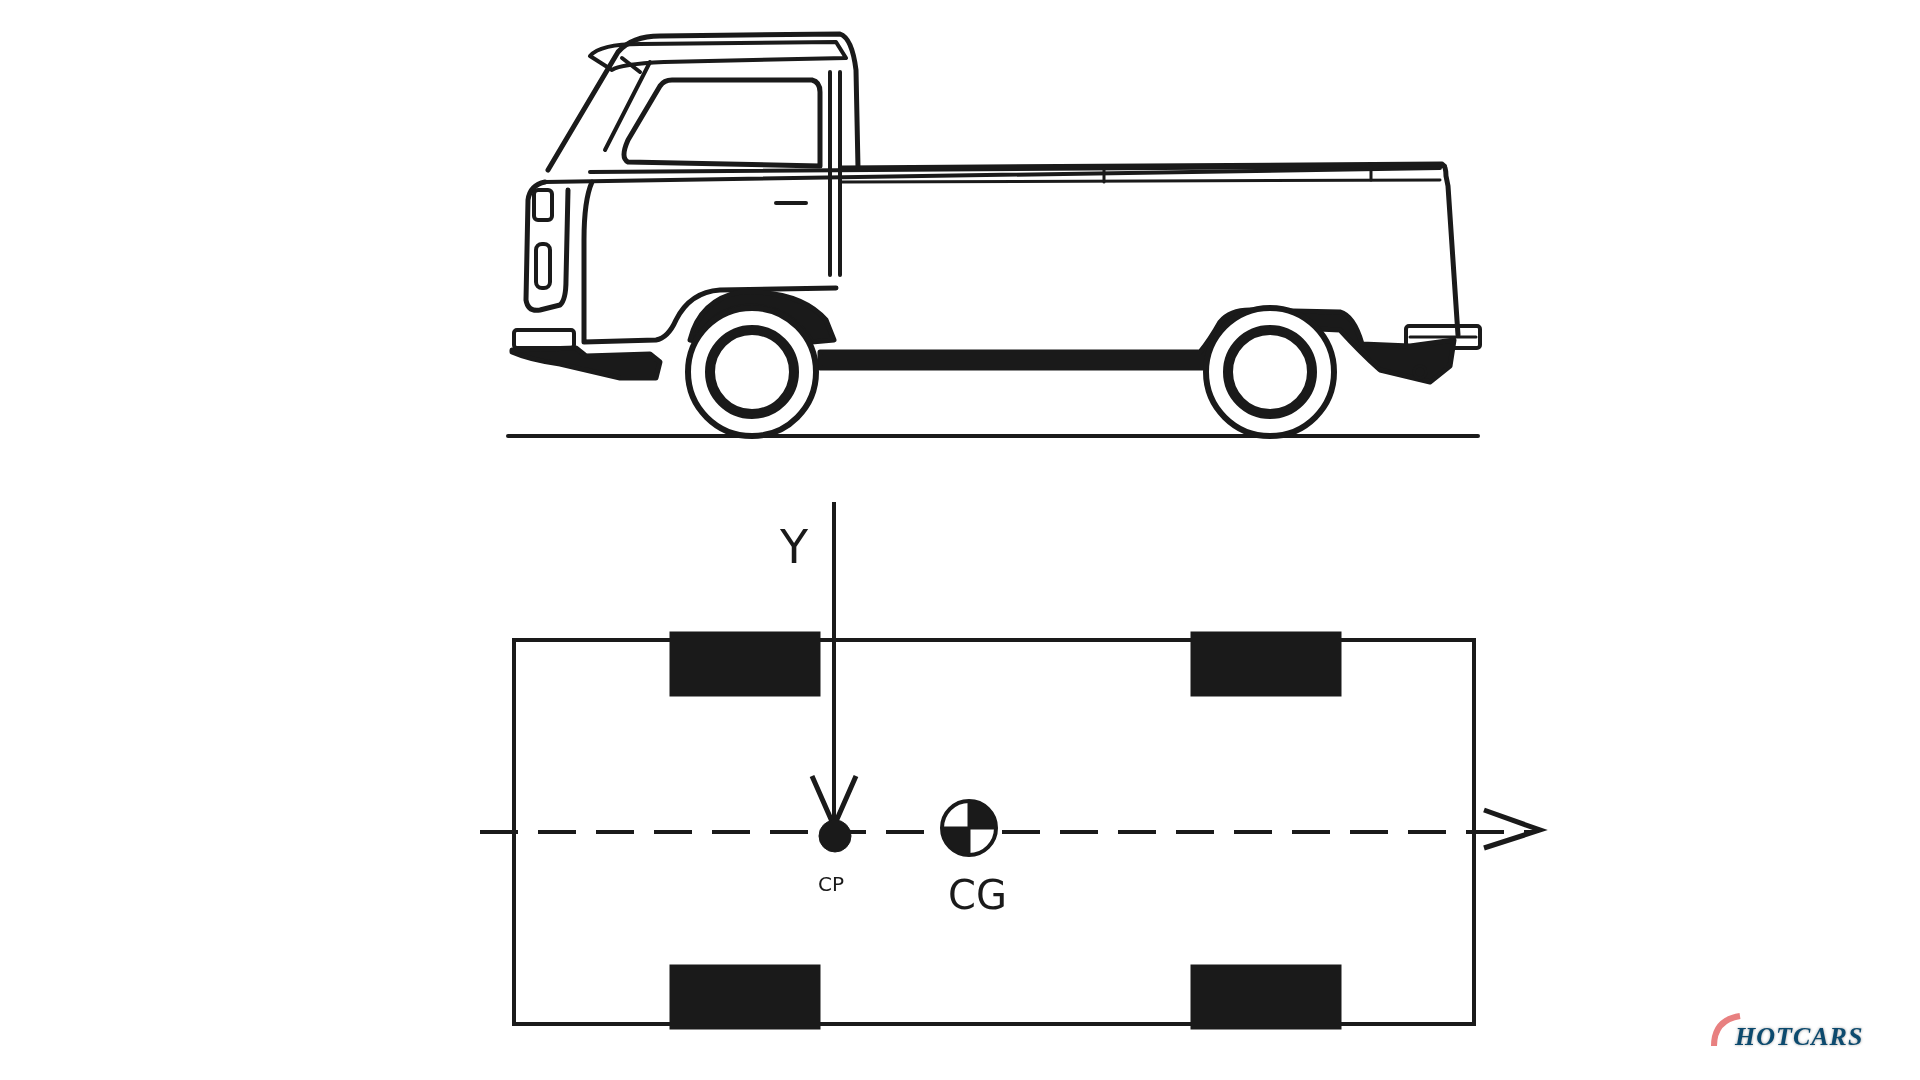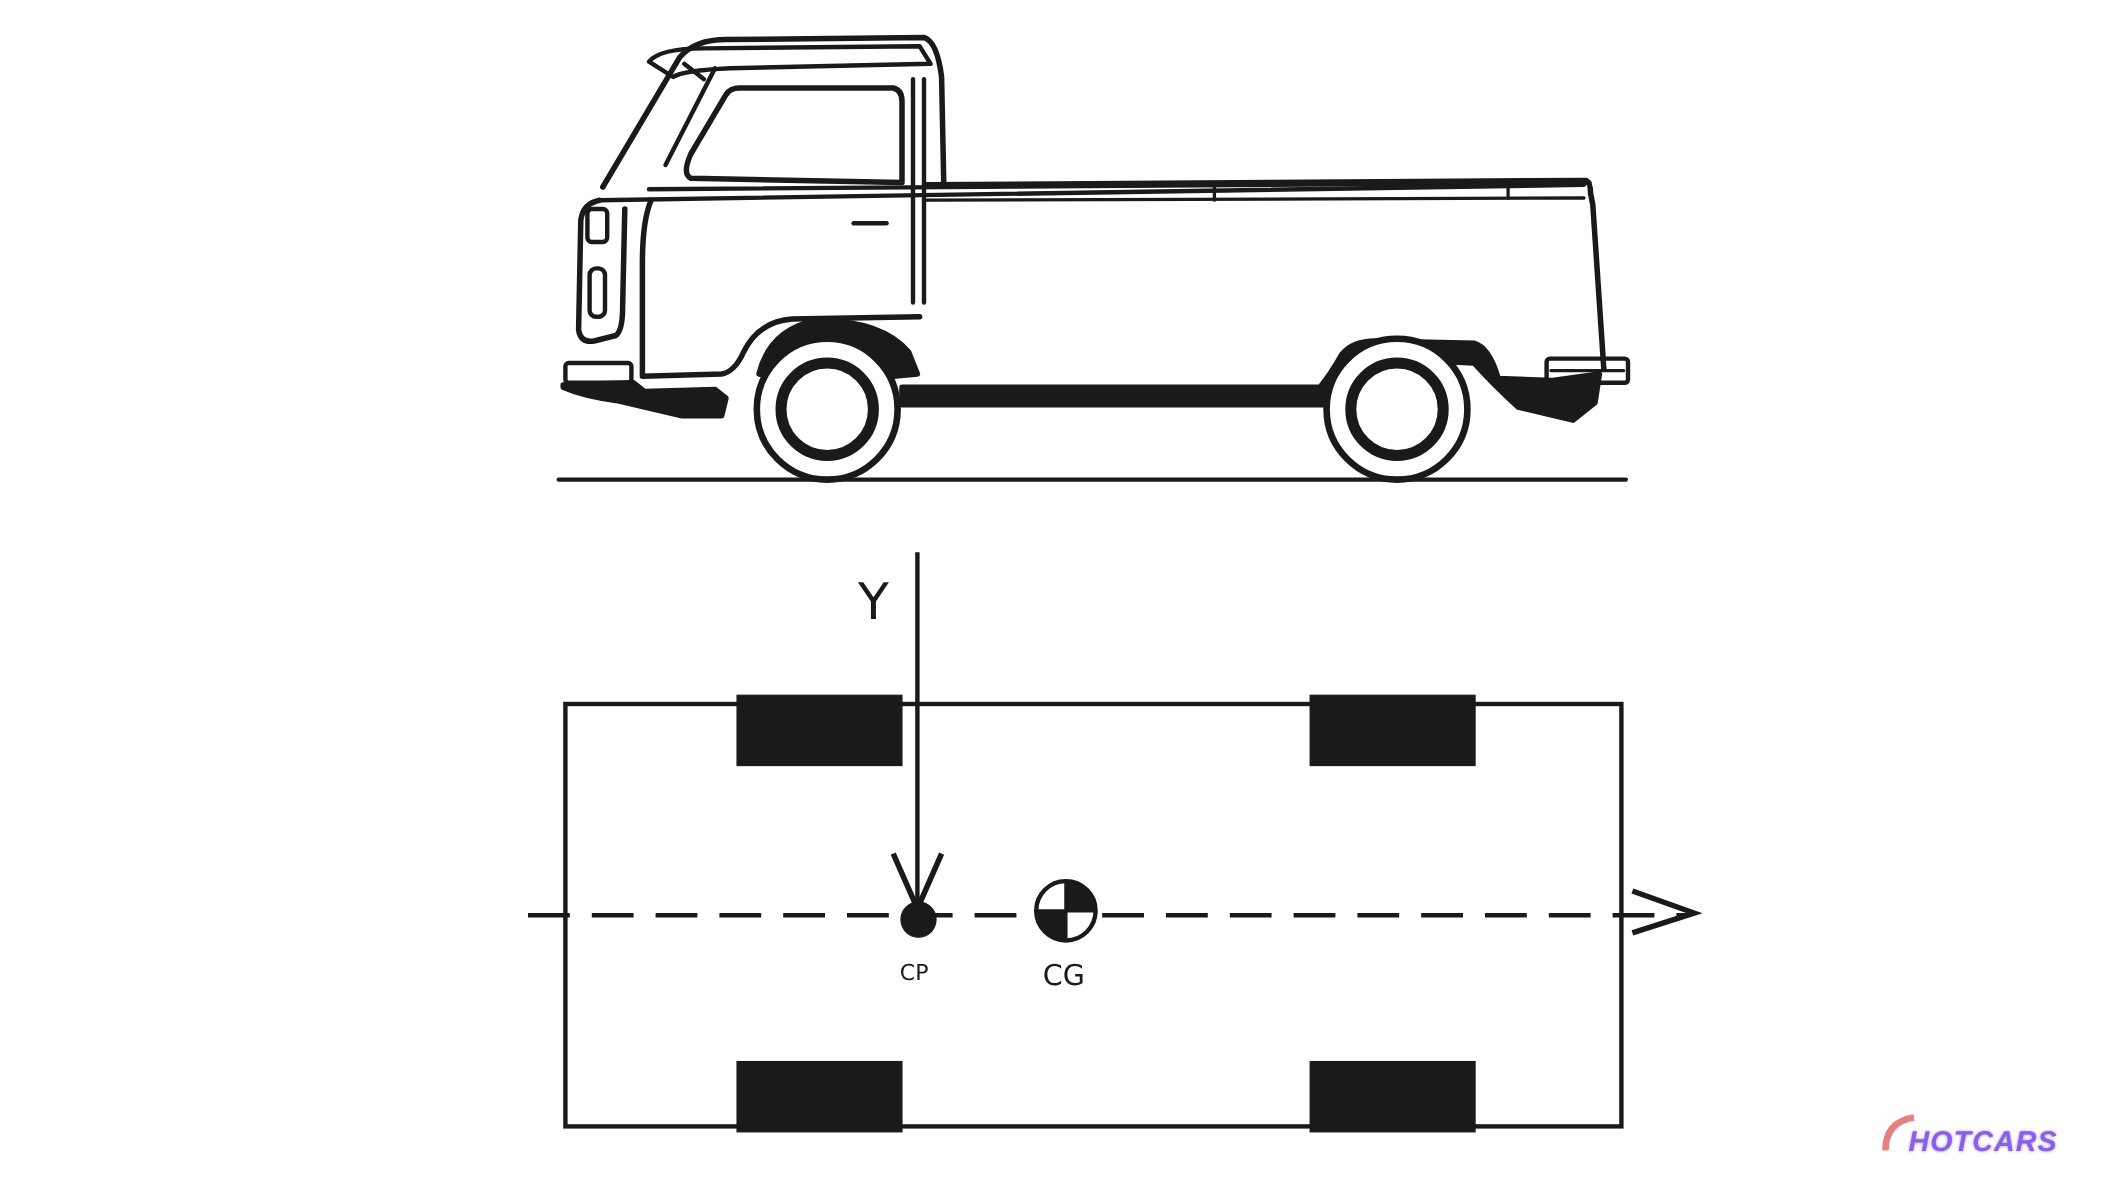--- a/index.html
+++ b/index.html
@@ -1,22 +1,22 @@
 <!DOCTYPE html>
 <html><head>
 <meta charset="utf-8">
 <style>
   html, body { margin: 0; padding: 0; background: #ffffff; }
   body { width: 1920px; height: 1080px; position: relative; overflow: hidden; font-family: "DejaVu Sans", sans-serif; }
   #stage { position: absolute; left: 0; top: 0; width: 1920px; height: 1080px; }
   .label { position: absolute; color: #1a1a1a; font-family: "DejaVu Sans", sans-serif; }
   .y-label { left: 780px; top: 520px; font-size: 46px; }
   .cp-label { left: 818px; top: 872px; font-size: 20px; }
-  .cg-label { left: 948px; top: 872px; font-size: 26px; text-align: center; }
-  .wm-text { position: absolute; left: 1735px; top: 1022px; font-size: 26px; font-style: italic; font-weight: bold; color: #8b5cf6; letter-spacing: 1px; text-shadow: 0 0 3px #9a9a9a; font-family: Liberation Sans, sans-serif; }
+  .cg-label { left: 948px; top: 872px; font-size: 40px; text-align: center; }
+  .wm-text { position: absolute; left: 1735px; top: 1022px; font-size: 26px; font-style: italic; font-weight: bold; color: #0c4a6e; letter-spacing: 1px; text-shadow: 0 0 3px #9a9a9a; font-family: Liberation Serif, serif; }
 </style>
 </head>
 <body>
 
 <div id="stage">
   <svg width="1920" height="1080" viewBox="0 0 1920 1080" xmlns="http://www.w3.org/2000/svg">
 
     <g fill="none" stroke="#1a1a1a" stroke-width="5" stroke-linejoin="round" stroke-linecap="round">
 
       <line x1="508" y1="436" x2="1478" y2="436" stroke-width="4"></line>

